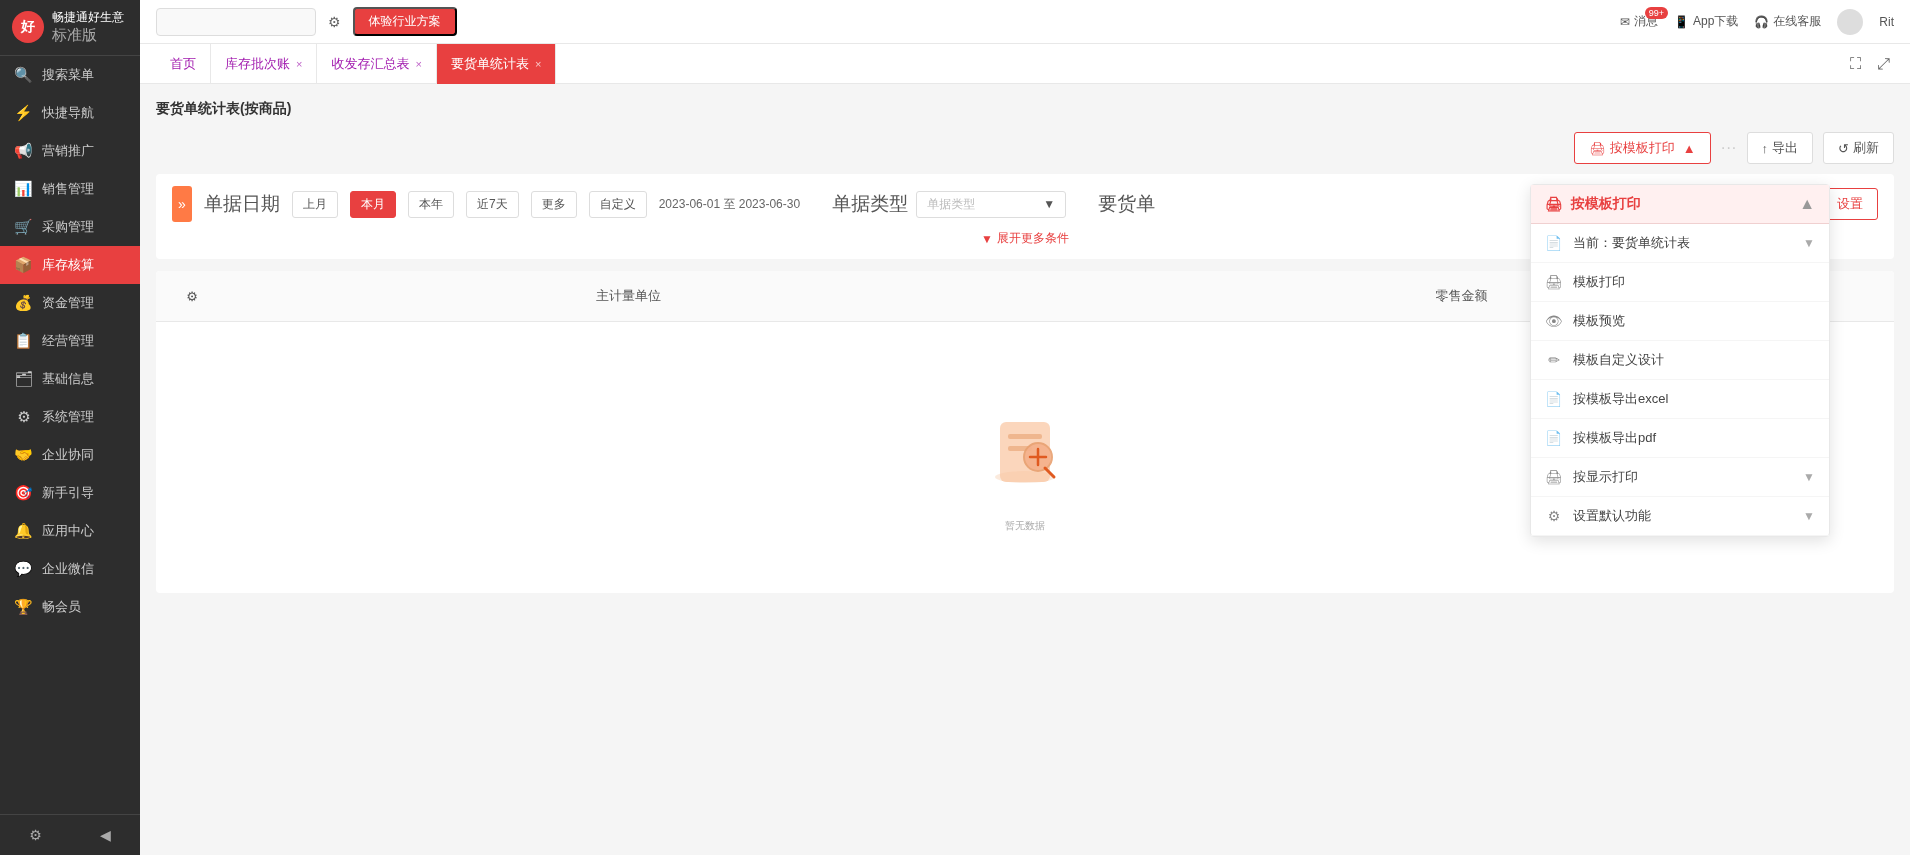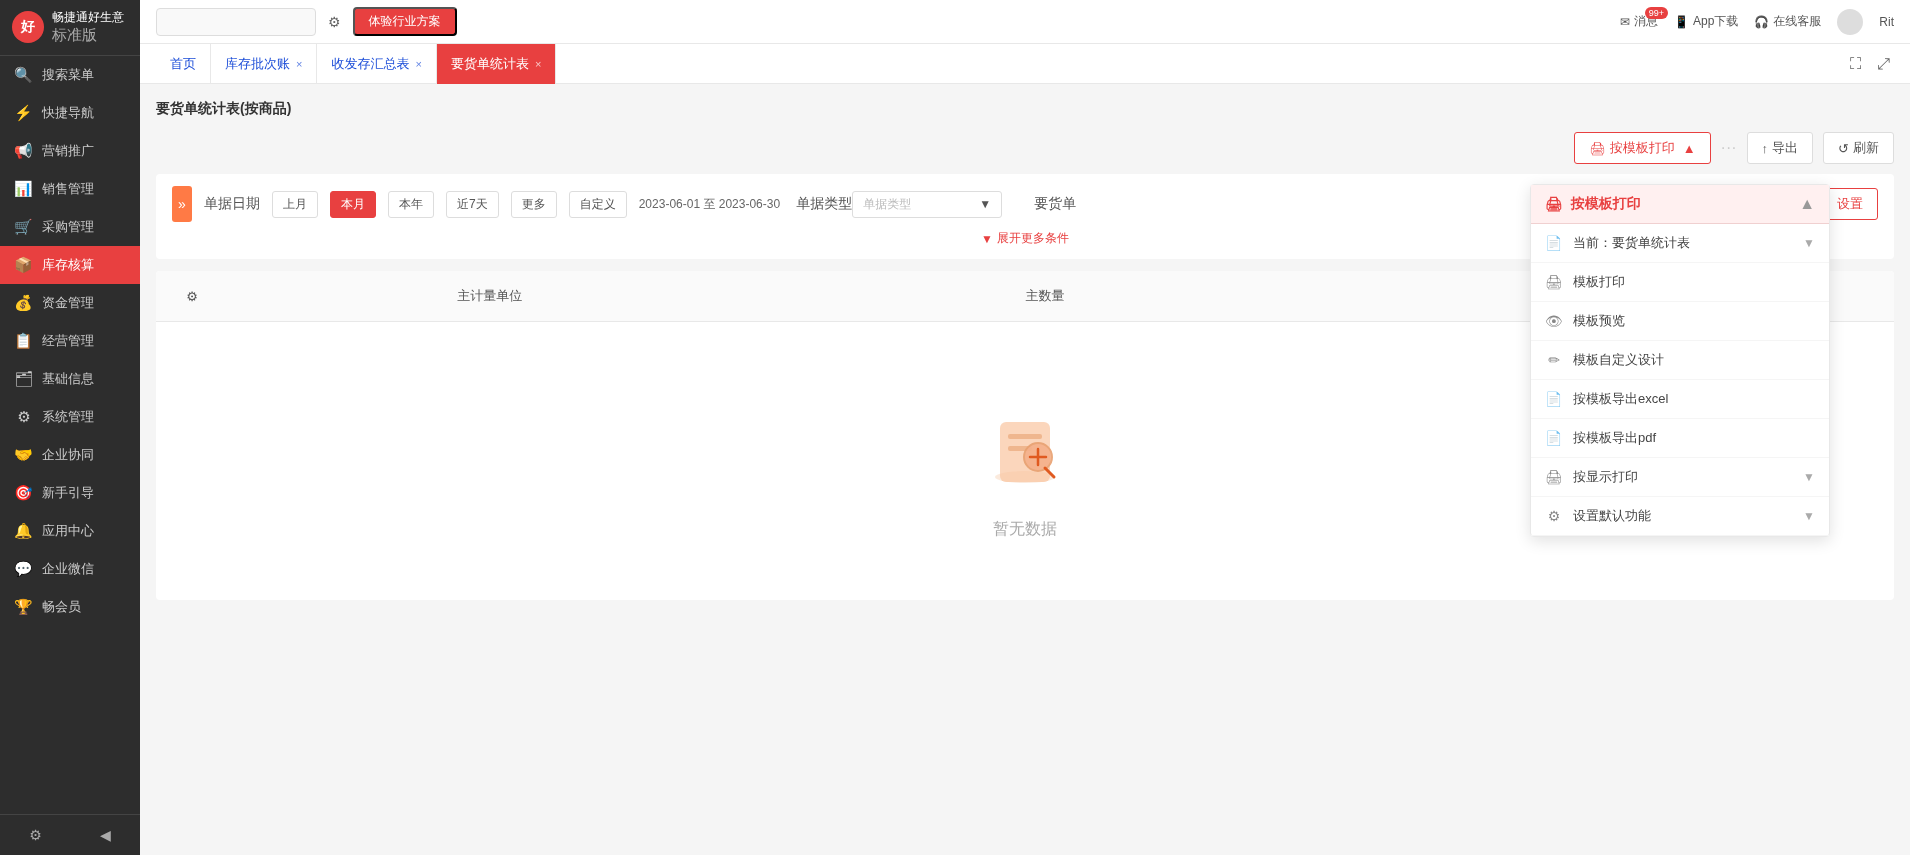--- a/index.html
+++ b/index.html
@@ -90,21 +90,21 @@
       height: 40px;
       background: white;
       display: flex; align-items: center;
       padding: 0 16px;
       border-bottom: 1px solid #e8e8e8;
       gap: 0;
     }
     .tab-item {
       padding: 0 14px; height: 40px;
       display: flex; align-items: center; gap: 6px;
-      font-size: 13px; cursor: pointer; color: #1d4ed8;
+      font-size: 13px; cursor: pointer; color: #a21caf;
       border-right: 1px solid #e8e8e8;
     }
     .tab-item:first-child { border-left: none; }
     .tab-item.active { background: #e84040; color: white; }
     .tab-close { font-size: 11px; color: inherit; opacity: 0.7; }
     .tabs-right { margin-left: auto; display: flex; gap: 8px; }
     .tabs-right-btn { font-size: 16px; cursor: pointer; color: #666; padding: 2px 4px; }
 
     
     .content { flex: 1; background: #f5f5f5; padding: 16px; overflow: auto; position: relative; }
@@ -120,21 +120,21 @@
       padding: 12px 16px;
       margin-bottom: 12px;
       position: relative;
     }
     .filter-row { display: flex; align-items: center; gap: 12px; flex-wrap: wrap; }
     .filter-expand-btn {
       background: #ff7a45; color: white; border: none;
       width: 20px; height: 36px; border-radius: 3px;
       cursor: pointer; font-size: 14px; display: flex; align-items: center; justify-content: center;
     }
-    .filter-label { color: #555; font-size: 14px; white-space: nowrap; }
+    .filter-label { color: #555; font-size: 19px; white-space: nowrap; }
     .date-btn {
       padding: 4px 10px; border: 1px solid #ddd; border-radius: 3px;
       background: white; cursor: pointer; font-size: 12px; color: #555;
     }
     .date-btn.active { background: #e84040; color: white; border-color: #e84040; }
     .date-range { font-size: 12px; color: #666; }
     .filter-select {
       display: flex; align-items: center; gap: 4px;
       padding: 4px 10px; border: 1px solid #ddd; border-radius: 3px;
       background: white; cursor: pointer; color: #555; font-size: 12px;
@@ -151,21 +151,21 @@
     .table-header-row {
       display: flex; align-items: center;
       background: #fafafa; border-bottom: 1px solid #e8e8e8;
       padding: 8px 16px; gap: 0;
     }
     .th { color: #555; font-size: 13px; font-weight: normal; padding: 8px 12px; flex: 1; text-align: center; }
     .th:first-child { flex: 0 0 40px; }
     .empty-state {
       display: flex; flex-direction: column; align-items: center; justify-content: center;
       padding: 80px 0 60px;
-      color: #aaa; font-size: 16px;
+      color: #aaa; font-size: 10px;
     }
     .empty-icon {
       font-size: 64px; margin-bottom: 12px;
       color: #f4c8a8;
     }
 
     
     .action-bar {
       display: flex; align-items: center; justify-content: flex-end;
       gap: 10px; margin-bottom: 10px;
@@ -365,21 +365,21 @@
       <div class="filter-row">
         <button class="filter-expand-btn">»</button>
         <span class="filter-label">单据日期</span>
         <button class="date-btn">上月</button>
         <button class="date-btn active">本月</button>
         <button class="date-btn">本年</button>
         <button class="date-btn">近7天</button>
         <button class="date-btn">更多</button>
         <button class="date-btn">自定义</button>
         <span class="date-range">2023-06-01 至 2023-06-30</span>
-        <div style="display:flex;align-items:center;margin-left:4px;">
+        <div style="display:flex;align-items:center;gap:8px;margin-left:20px;">
           <span class="filter-label">单据类型</span>
           <div class="filter-select">
             <span style="color:#bbb;">单据类型</span>
             <span>▼</span>
           </div>
         </div>
         <div style="display:flex;gap:8px;margin-left:20px;">
           <span class="filter-label">要货单</span>
         </div>
         <div style="margin-left:auto;display:flex;gap:8px;">
@@ -392,21 +392,20 @@
           <span>▼</span>
           <span>展开更多条件</span>
         </div>
       </div>
     </div>
 
     <div class="table-container">
       <div class="table-header-row">
         <div class="th" style="flex:0 0 40px;">⚙</div>
         <div class="th">主计量单位</div>
-        <div class="th">主数量</div>
         <div class="th">零售金额</div>
       </div>
       <div class="empty-state">
         <div class="empty-icon">
           <svg width="90" height="90" viewBox="0 0 90 90" fill="none" xmlns="http://www.w3.org/2000/svg">
             <ellipse cx="45" cy="75" rx="30" ry="6" fill="#f8d5bb" opacity="0.5"></ellipse>
             <rect x="20" y="20" width="50" height="60" rx="6" fill="#f9c4a0" opacity="0.7"></rect>
             <rect x="28" y="32" width="34" height="5" rx="2" fill="#e8a070" opacity="0.6"></rect>
             <rect x="28" y="44" width="24" height="5" rx="2" fill="#e8a070" opacity="0.6"></rect>
             <circle cx="58" cy="55" r="14" fill="#f5b08a" opacity="0.9" stroke="#e8a070" stroke-width="2"></circle>

